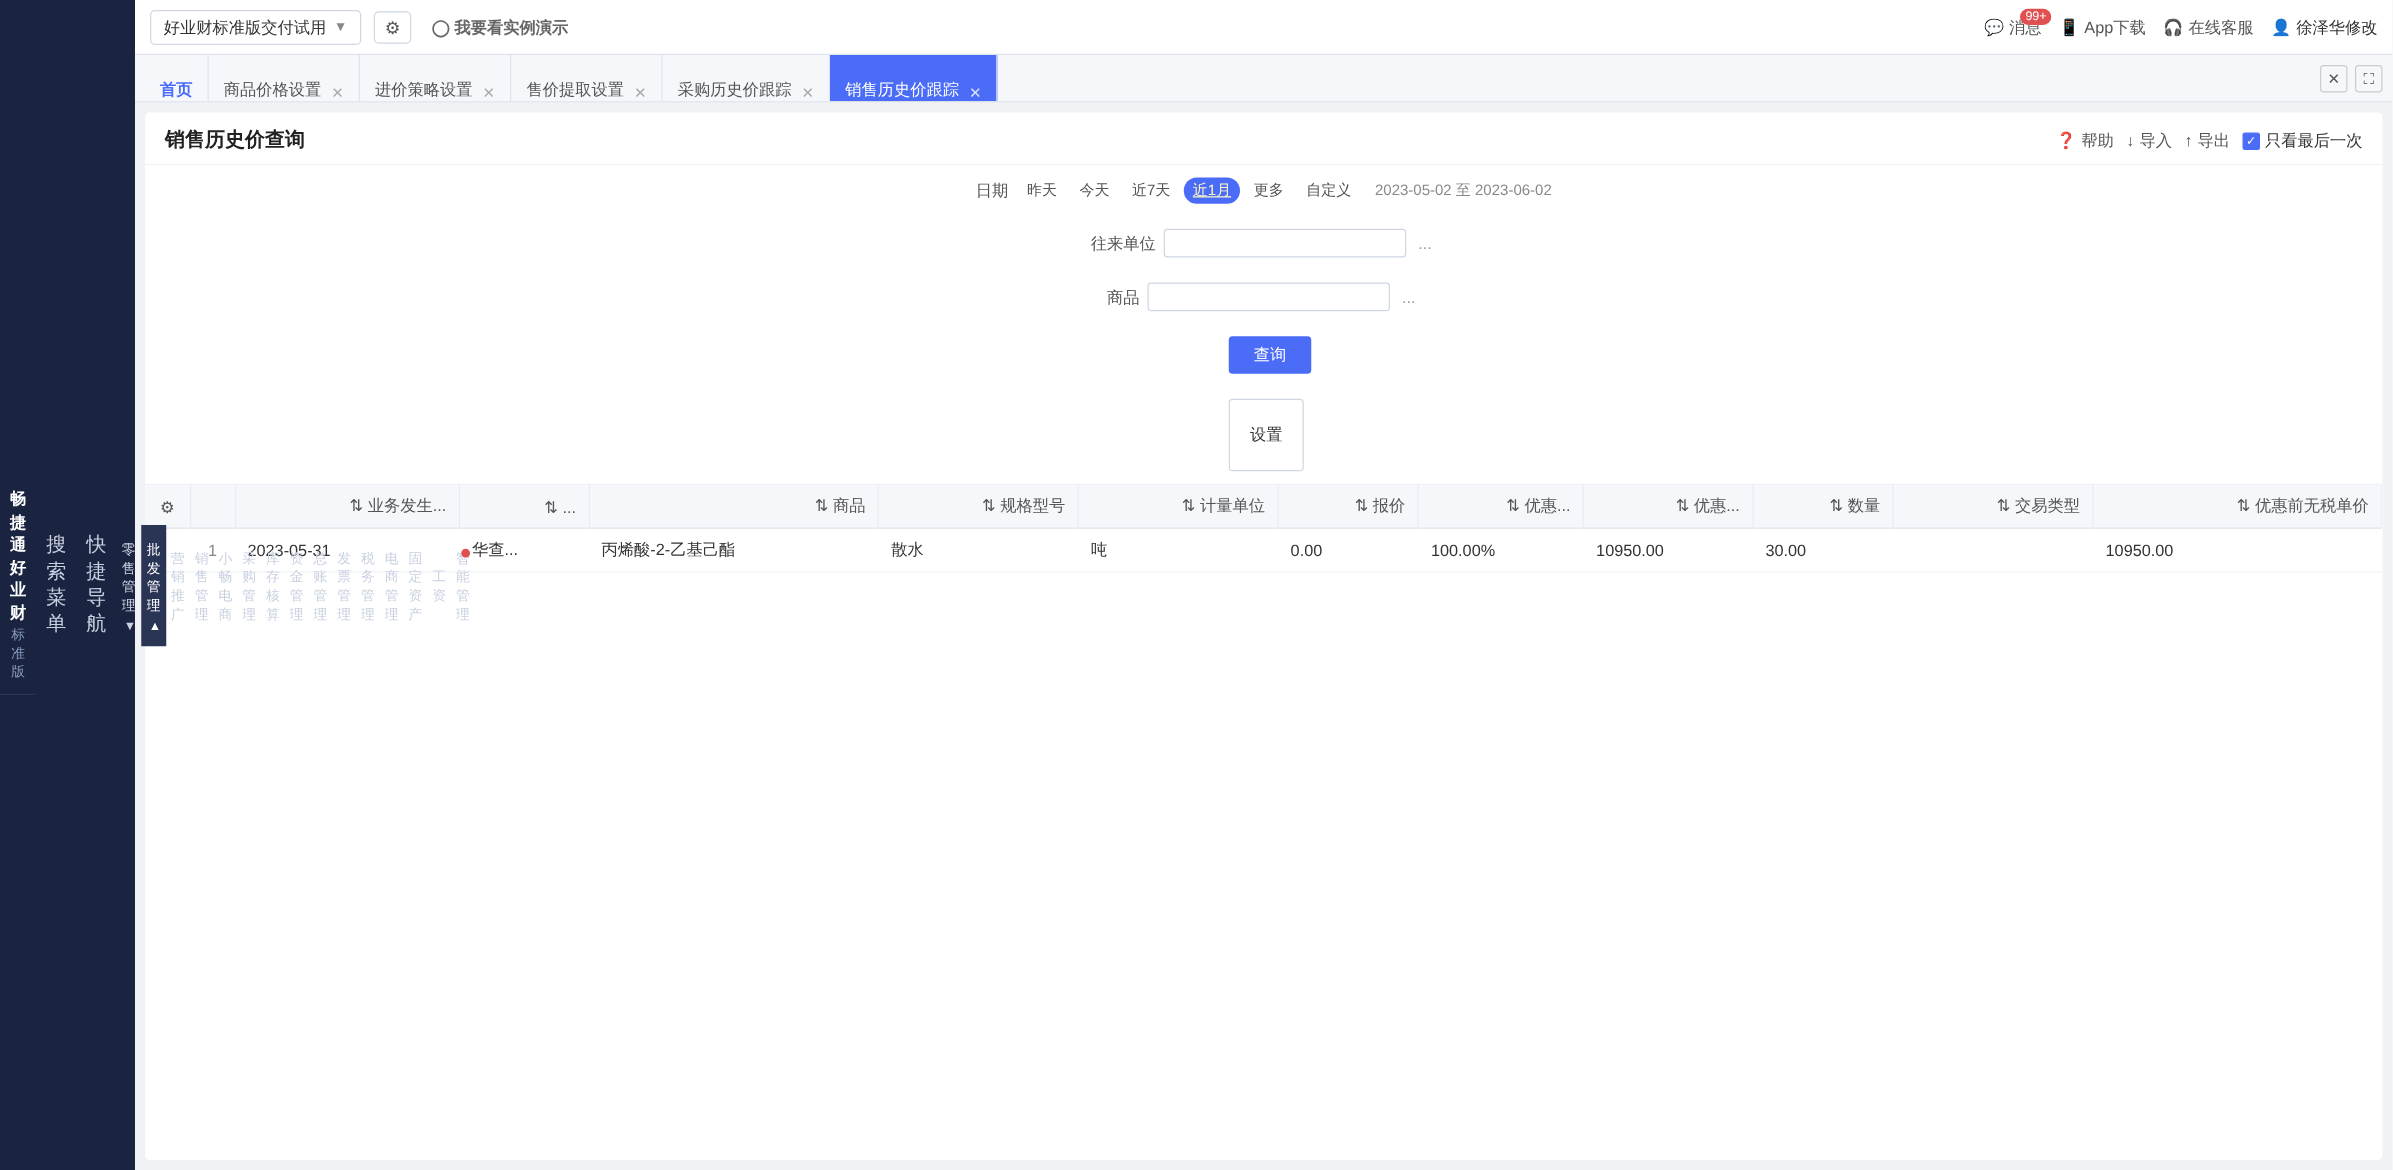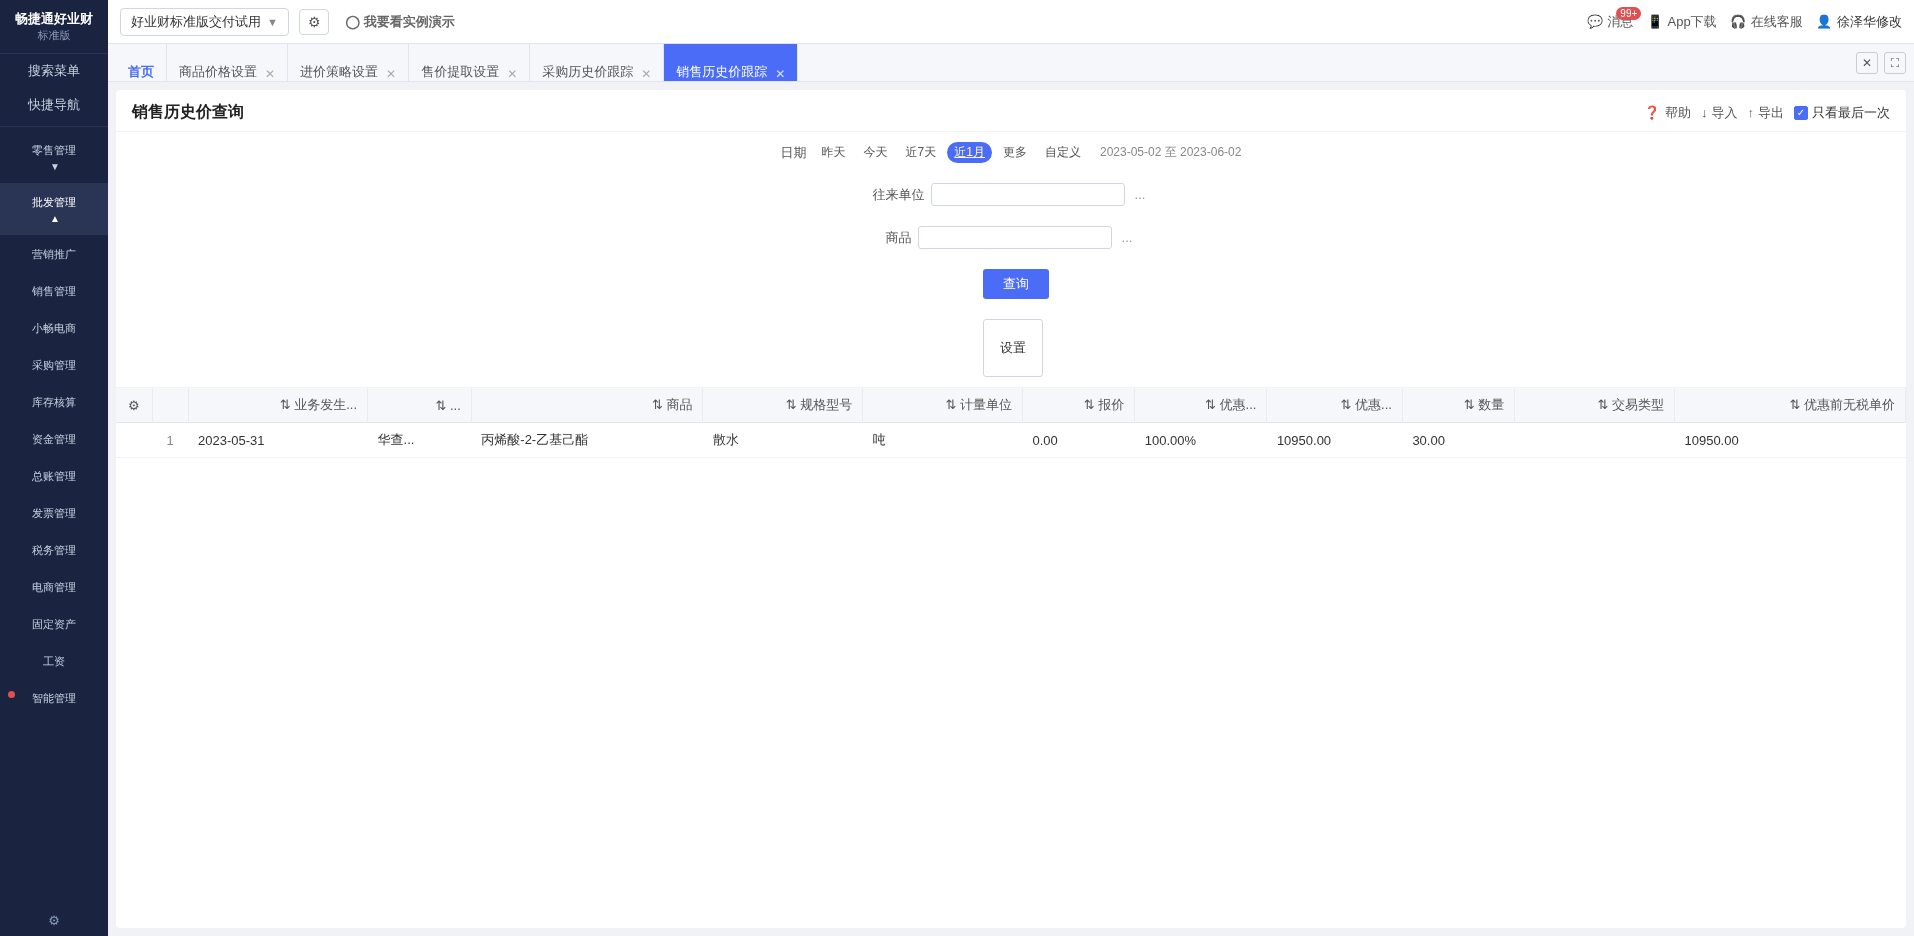--- a/index.html
+++ b/index.html
@@ -4,23 +4,24 @@
   <style>
     * { box-sizing: border-box; margin: 0; padding: 0; }
     body { font-family: "Microsoft YaHei", Arial, sans-serif; font-size: 13px; background: #f0f2f5; display: flex; height: 936px; overflow: hidden; }
 
     
     .sidebar {
       width: 108px;
       background: #1a2340;
       color: #c8d0e0;
       display: flex;
-      flex-direction: column;
+      flex-direction: row;
       flex-shrink: 0;
       height: 100%;
+      align-items: center;
     }
     .sidebar-logo {
       padding: 10px 8px;
       border-bottom: 1px solid #2a3455;
       text-align: center;
     }
     .sidebar-logo-title {
       color: #fff;
       font-size: 13px;
       font-weight: bold;
@@ -30,21 +31,21 @@
       color: #8899bb;
       font-size: 11px;
     }
     .sidebar-search {
       padding: 8px;
       text-align: center;
     }
     .sidebar-search span {
       cursor: pointer;
       color: #c8d0e0;
-      font-size: 13px;
+      font-size: 16px;
     }
     .sidebar-nav-item {
       padding: 10px 4px;
       text-align: center;
       color: #c8d0e0;
       cursor: pointer;
       font-size: 13px;
       position: relative;
     }
     .sidebar-nav-item.active { background: #2a3455; color: #fff; }

